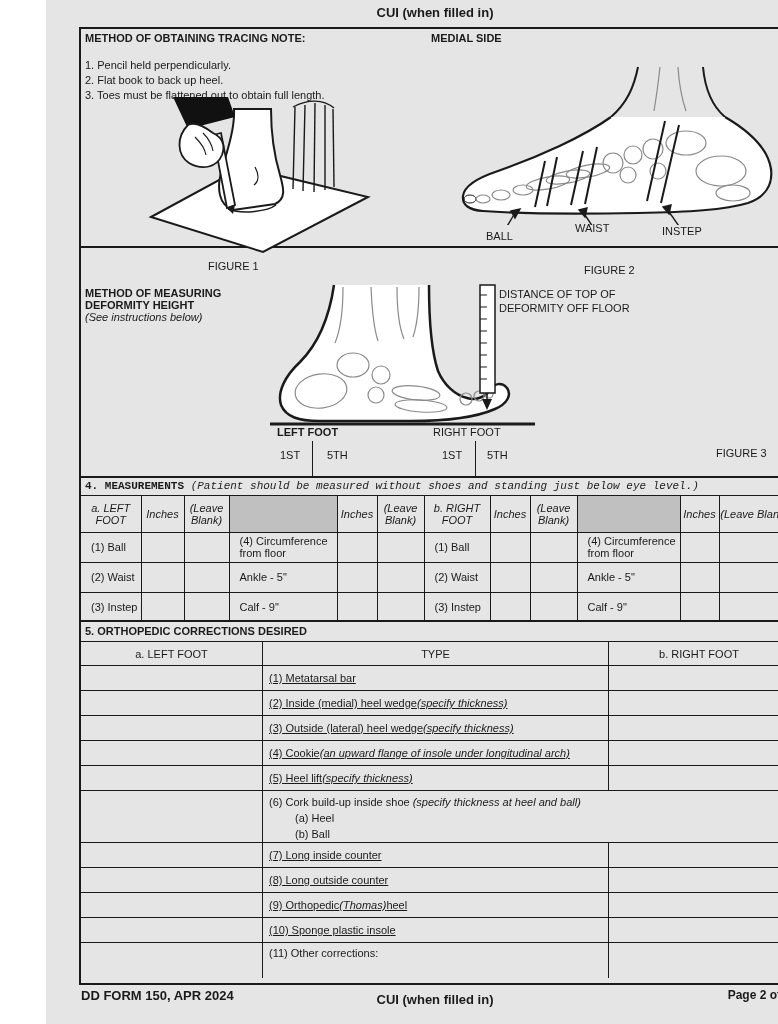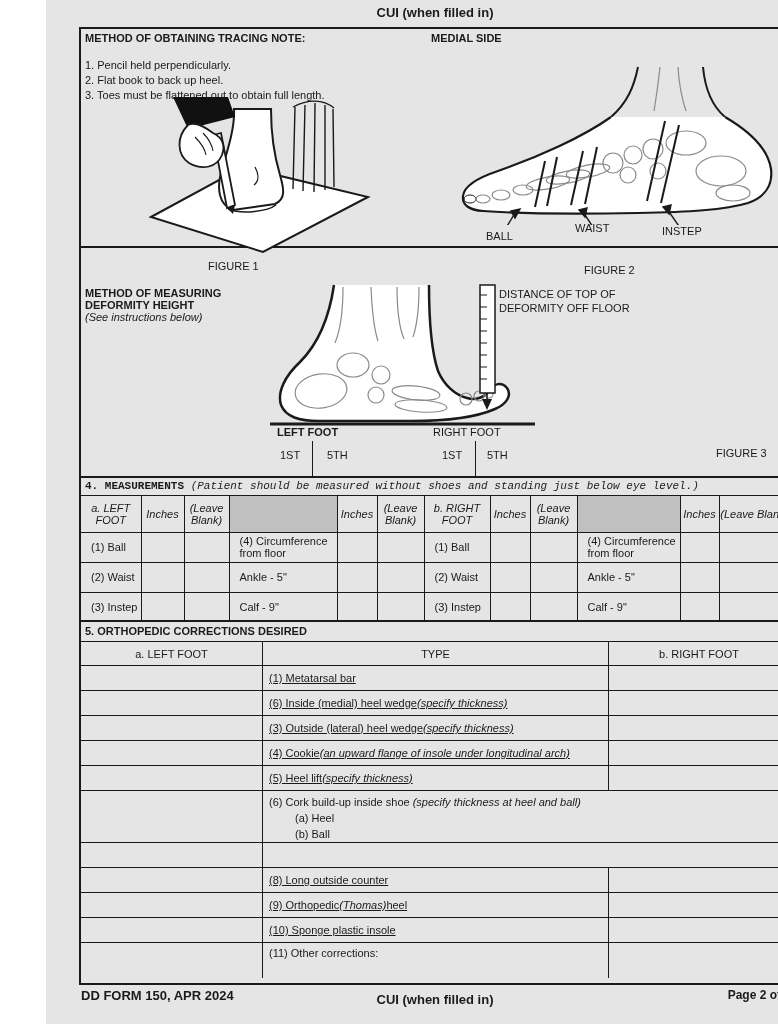--- a/index.html
+++ b/index.html
@@ -289,21 +289,21 @@
         <div class="c-left"></div>
         <div class="c-type">
             <span>(1) Metatarsal bar</span>
             <span class="it"></span>
           </div>
         <div class="c-right"></div>
       </div>
       <div class="c-row c-nrow">
         <div class="c-left"></div>
         <div class="c-type">
-            <span>(6) Inside (medial) heel wedge </span>
+            <span>(2) Inside (medial) heel wedge </span>
             <span class="it">(specify thickness)</span>
           </div>
         <div class="c-right"></div>
       </div>
       <div class="c-row c-nrow">
         <div class="c-left"></div>
         <div class="c-type">
             <span>(3) Outside (lateral) heel wedge </span>
             <span class="it">(specify thickness)</span>
           </div>
@@ -330,20 +330,23 @@
         <div class="c-left" style="border-right:1px solid #1a1a1a;"></div>
         <div class="c-typewide">
           <div class="c-line"><span>(6) Cork build-up inside shoe </span><span class="it">(specify thickness at heel and ball)</span></div>
           <div class="c-line c-indent">(a) Heel</div>
           <div class="c-line c-indent">(b) Ball</div>
         </div>
       </div>
 
       <div class="c-row c-nrow">
         <div class="c-left"></div>
+        <div class="c-type">
+            <span>(7) Long inside counter</span>
+          </div>
         <div class="c-right"></div>
       </div>
       <div class="c-row c-nrow">
         <div class="c-left"></div>
         <div class="c-type">
             <span>(8) Long outside counter</span>
           </div>
         <div class="c-right"></div>
       </div>
       <div class="c-row c-nrow">

